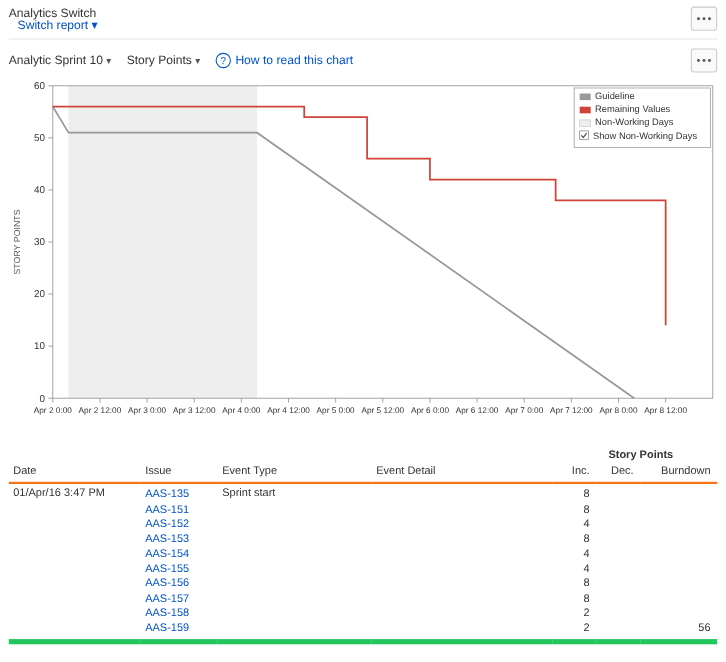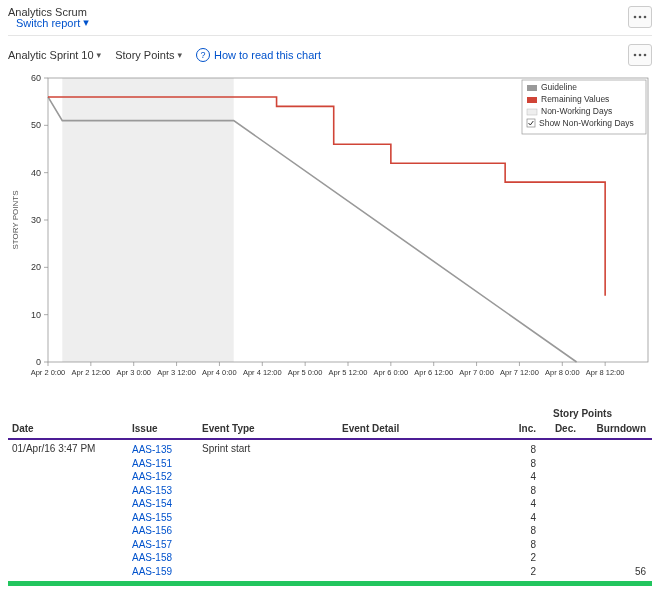--- a/index.html
+++ b/index.html
@@ -35,33 +35,33 @@
   .qicon {
     width:12px; height:12px; border:1px solid #0052cc; border-radius:50%;
     display:inline-flex; align-items:center; justify-content:center; font-size:9px; color:#0052cc; margin-right:4px;
   }
   .chart-wrap { position:relative; width:644px; height:324px; margin-top:4px; }
   .chart-wrap svg { width:644px; height:324px; }
   .xlabel { text-align:center; font-size:9px; color:#555; margin-top:-4px; }
   .table-section { margin-top:12px; width:100%; }
   .sp-super { text-align:right; font-size:10px; font-weight:bold; padding-right:40px;}
   table.grid { border-collapse:collapse; width:100%; font-size:10px; }
-  table.grid th { text-align:left; font-weight:bold; color:#333; border-bottom:2px solid #4c1d95; padding:4px 6px 4px 4px; }
+  table.grid th { text-align:left; font-weight:normal; color:#333; border-bottom:2px solid #f97316; padding:4px 6px 4px 4px; }
   table.grid th.r, table.grid td.r { text-align:right; }
   table.grid td { border-bottom:5px solid #22c55e; padding:3px 6px 3px 4px; vertical-align:top; }
   .issue-link { color:#0052cc; display:block; line-height:1.35; cursor:pointer; }
   .cell-num { text-align:right; display:block; line-height:1.35; }
 </style>
 </head>
 <body>
 
 <div class="page">
   <div class="top-row">
     <div>
-      <div class="breadcrumb">Analytics Scrum</div>
+      <div class="breadcrumb">Analytics Switch</div>
       <div class="title-row">
         <span class="switch-report link">
           <span>Switch report</span>
           <span class="caret">&nbsp;▾</span>
         </span>
       </div>
     </div>
     <div class="dot-btn">
       <svg width="14" height="4">
         <circle cx="2" cy="2" r="1.3" fill="#555"></circle>

